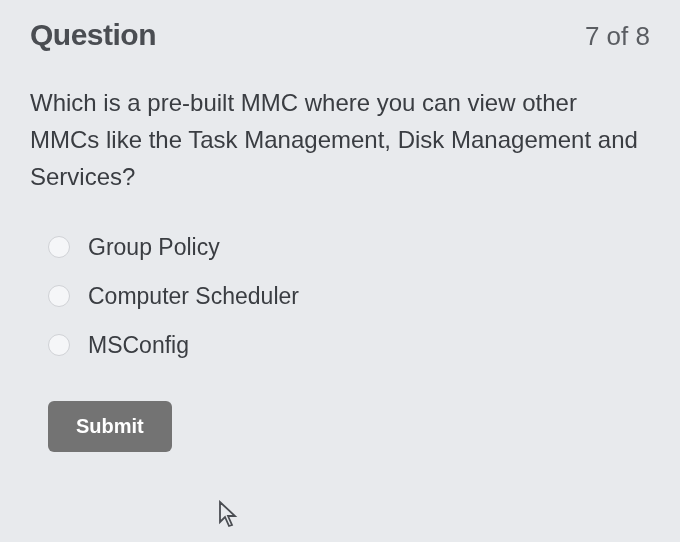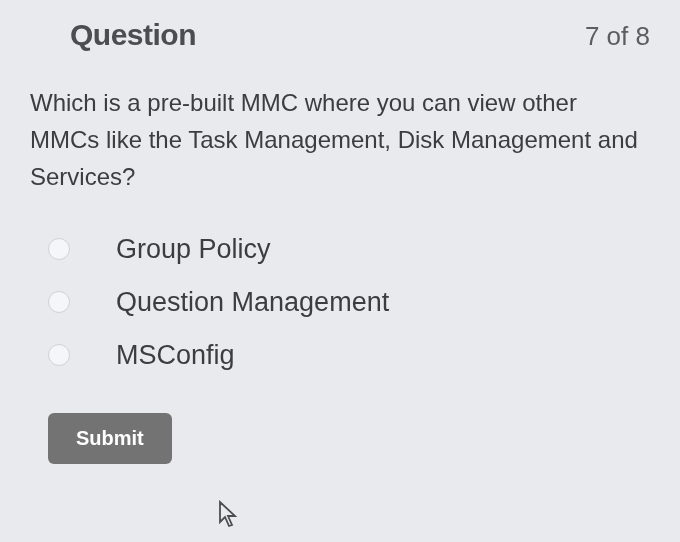--- a/index.html
+++ b/index.html
@@ -13,21 +13,20 @@
       background: #e8eaed;
       font-family: -apple-system, BlinkMacSystemFont, "Segoe UI", Arial, sans-serif;
       padding: 18px 30px;
       color: #3a3d42;
     }
     .header {
       display: flex;
       justify-content: space-between;
       align-items: baseline;
       margin-bottom: 32px;
-      margin-left: 40px;
     }
     .question-label {
       font-size: 30px;
       font-weight: 700;
       color: #4a4d52;
       letter-spacing: -0.5px;
     }
     .progress {
       font-size: 26px;
       color: #5a5d62;
@@ -53,24 +52,23 @@
     .radio {
       width: 22px;
       height: 22px;
       border-radius: 50%;
       background: #f5f6f8;
       border: 1px solid #d0d2d6;
       margin-right: 18px;
       flex-shrink: 0;
     }
     .option-label {
-      font-size: 27px;
+      font-size: 23px;
       color: #3a3d42;
       font-weight: 400;
-      margin-left: 28px;
     }
     .submit-btn {
       background: #737373;
       color: #ffffff;
       border: none;
       border-radius: 6px;
       padding: 14px 28px;
       font-size: 20px;
       font-weight: 600;
       cursor: pointer;
@@ -95,21 +93,21 @@
 
 <div class="question-text">Which is a pre-built MMC where you can view other MMCs like the Task Management, Disk Management and Services?</div>
 
 <div class="options">
   <div class="option">
     <div class="radio"></div>
     <div class="option-label">Group Policy</div>
   </div>
   <div class="option">
     <div class="radio"></div>
-    <div class="option-label">Question Management</div>
+    <div class="option-label">Computer Scheduler</div>
   </div>
   <div class="option">
     <div class="radio"></div>
     <div class="option-label">MSConfig</div>
   </div>
 </div>
 
 <button class="submit-btn">Submit</button>
 
 <svg class="cursor" width="22" height="28" viewBox="0 0 22 28">

